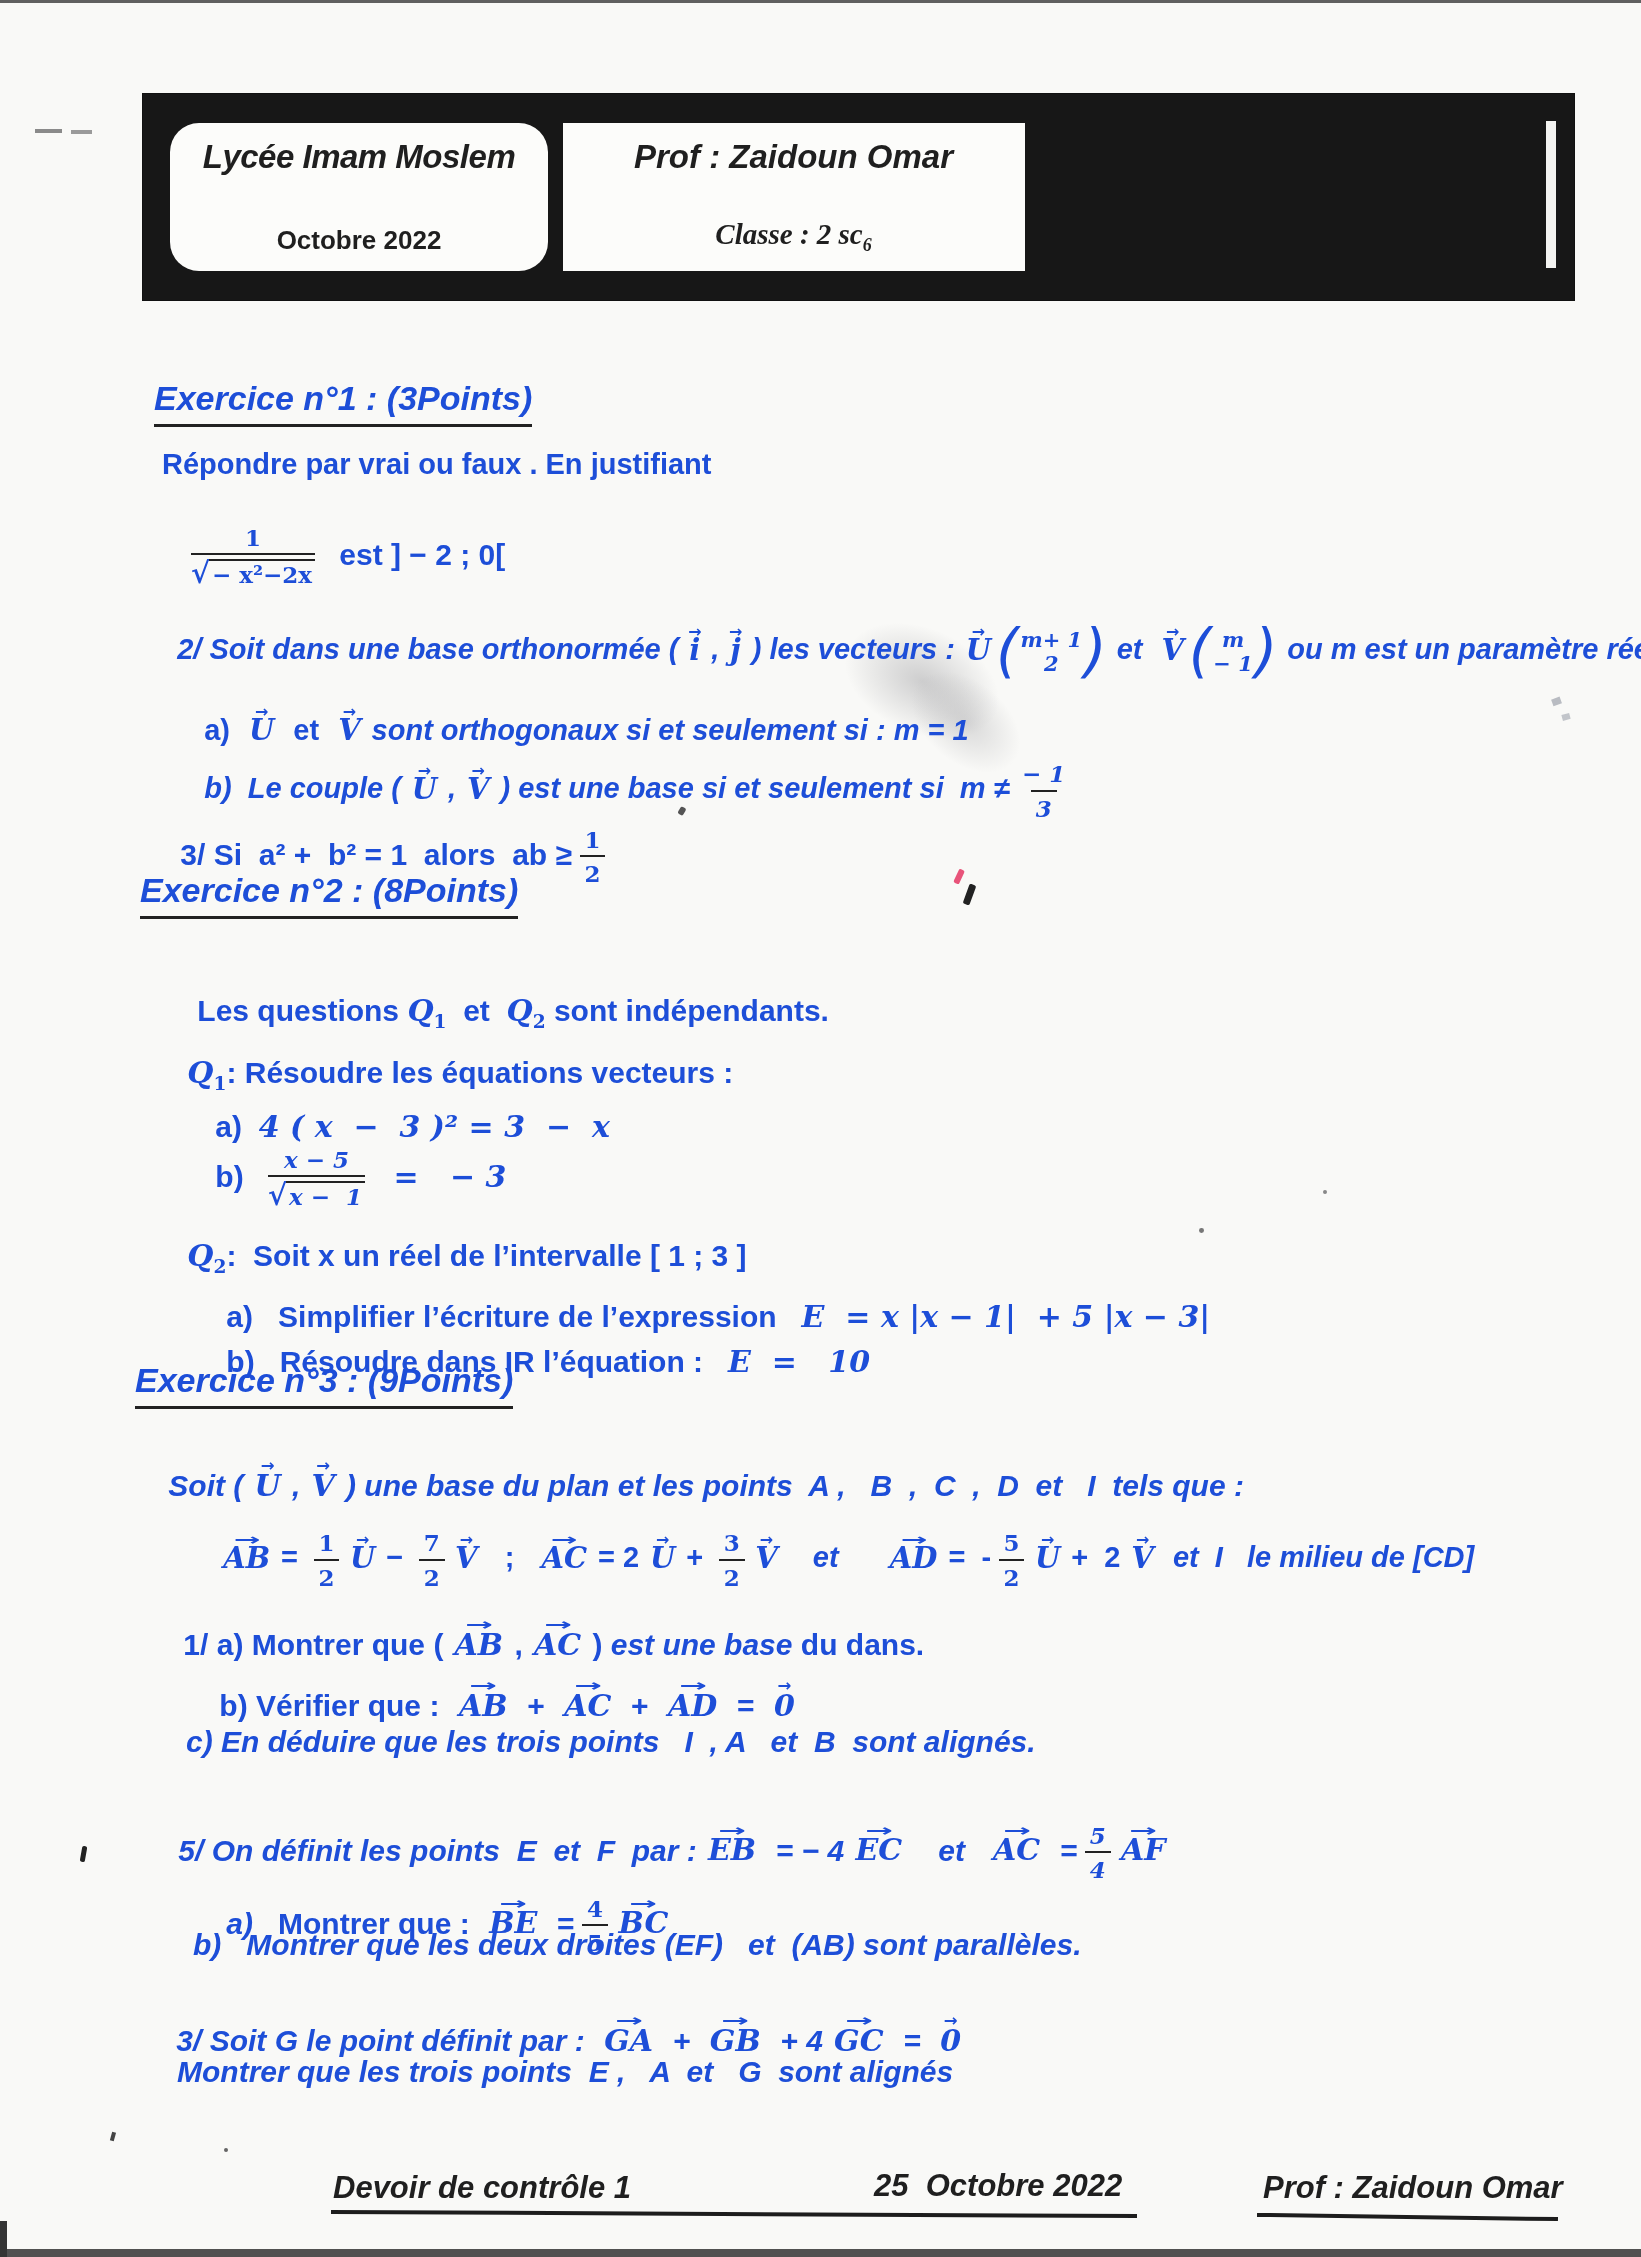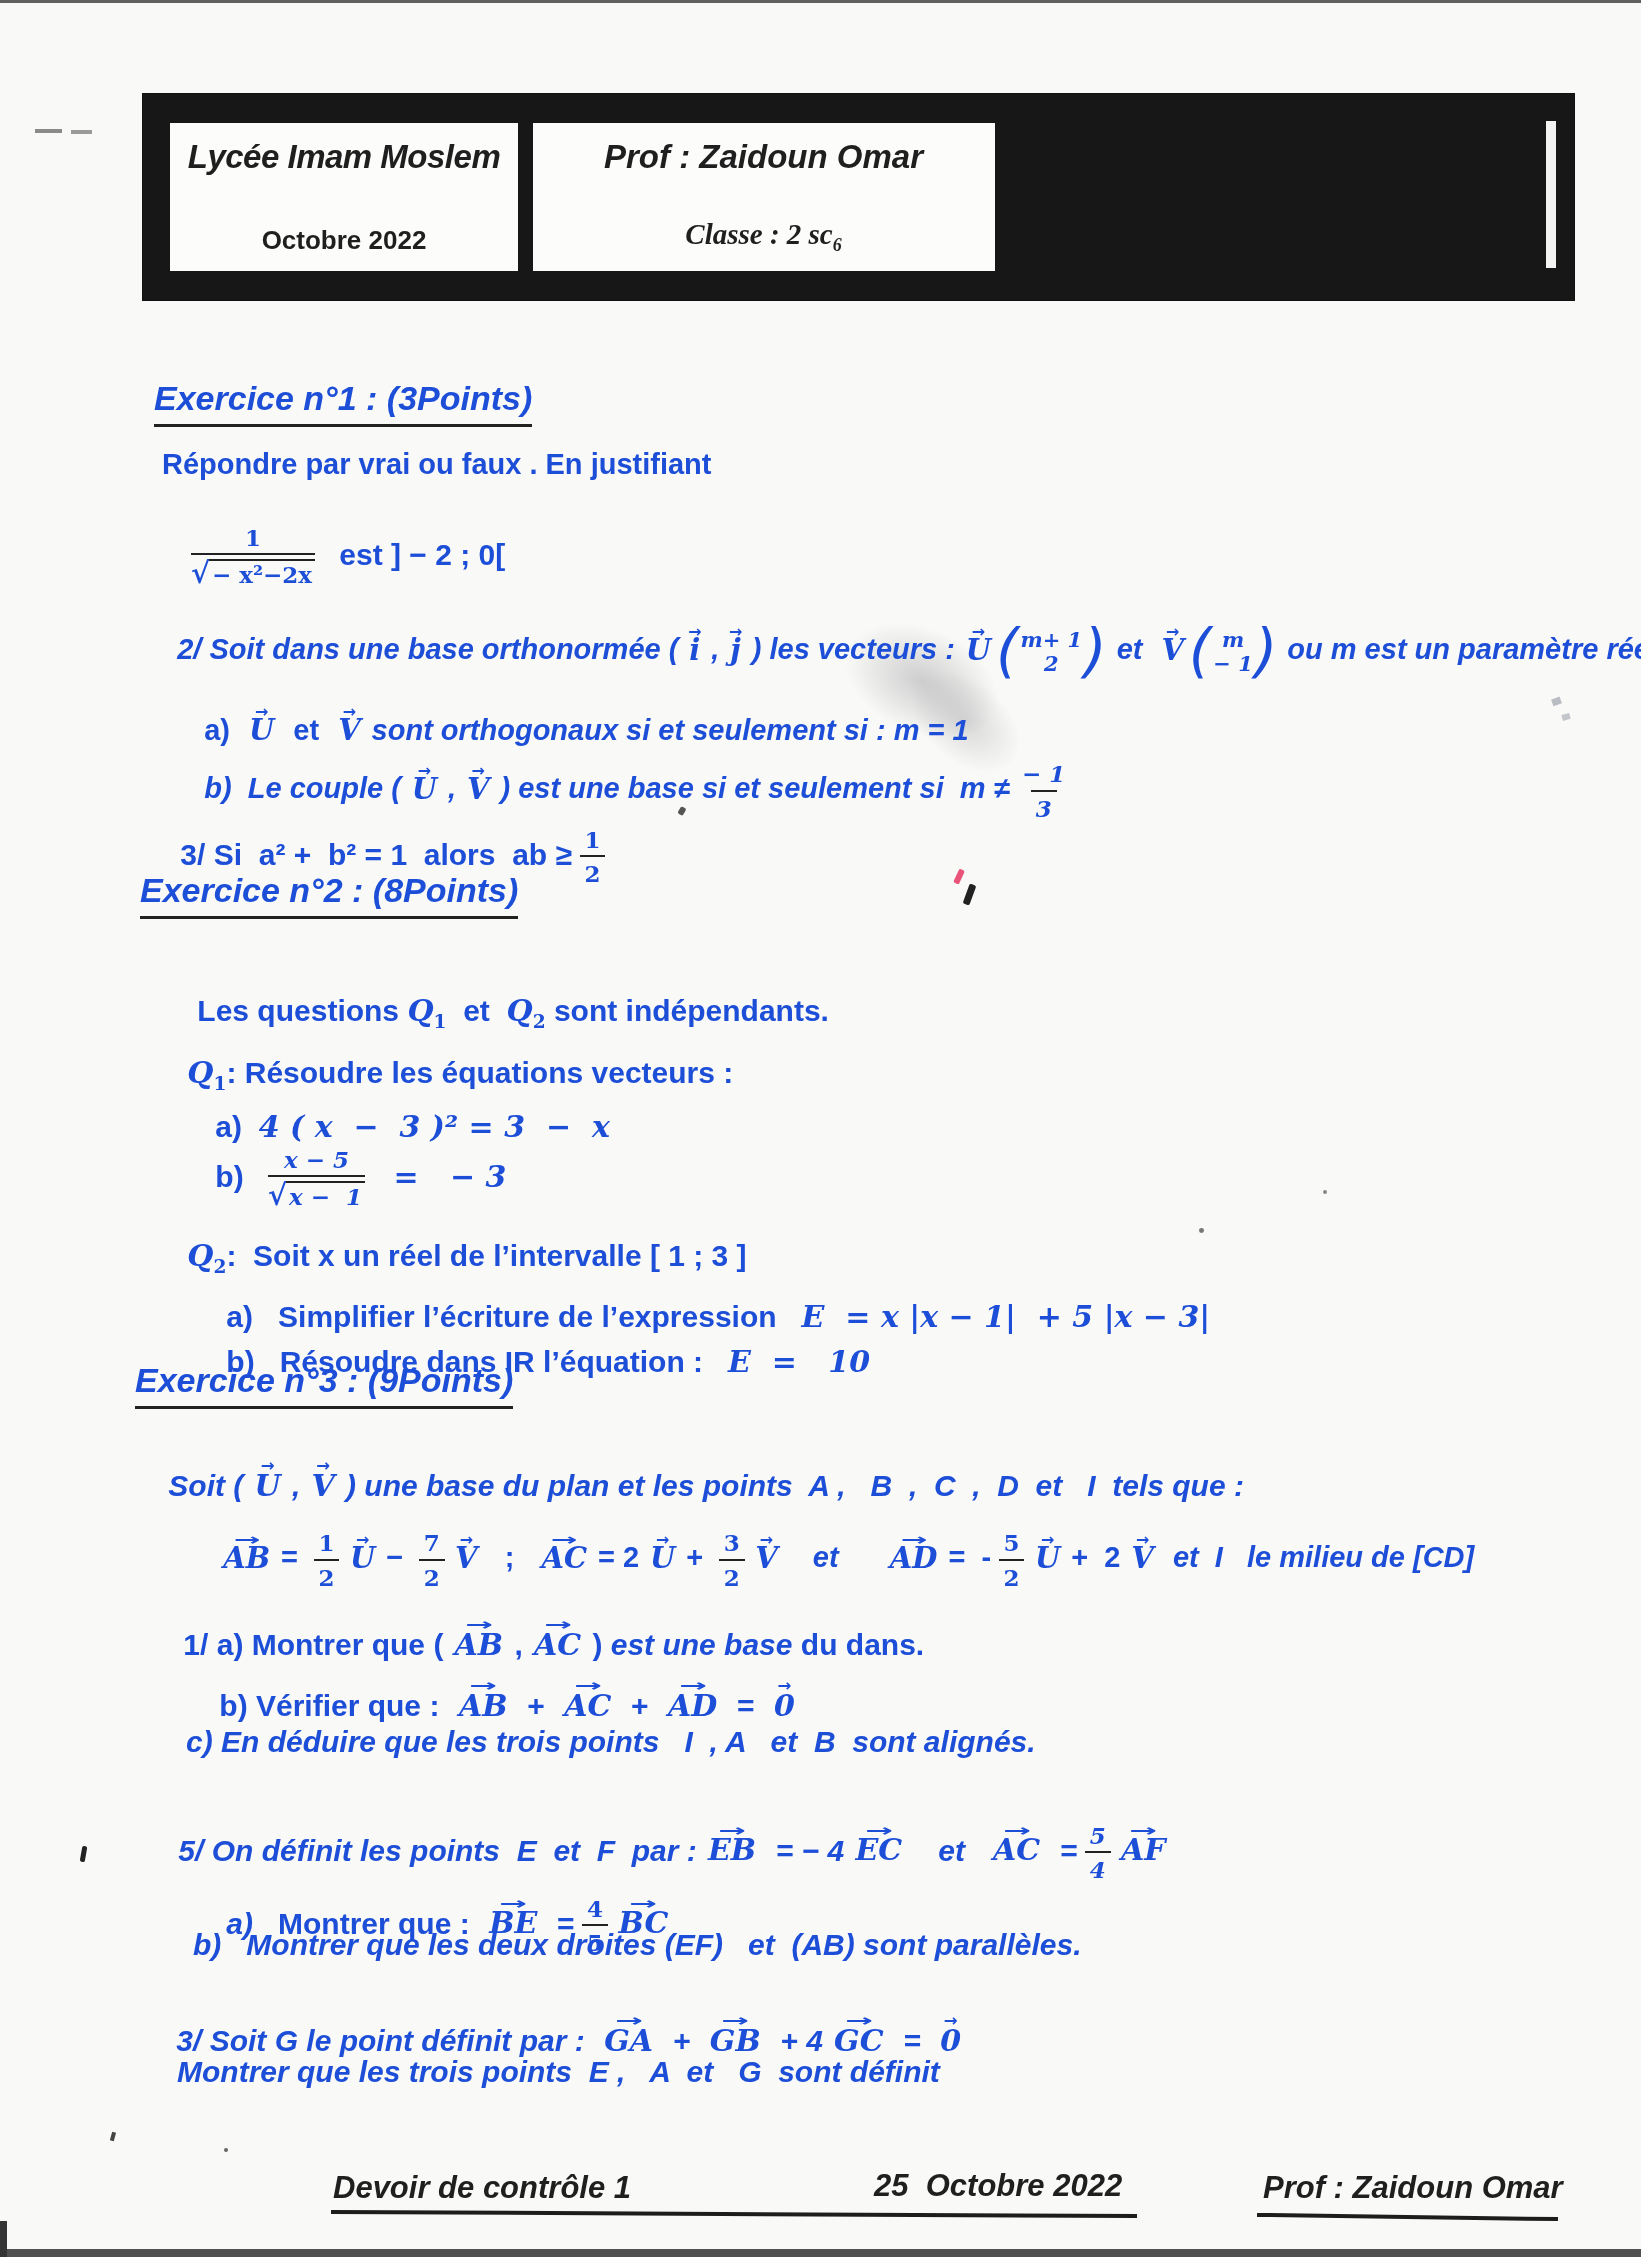--- a/index.html
+++ b/index.html
@@ -4,21 +4,21 @@
 <style>
   html,body{margin:0;padding:0;background:#e8e8e6;}
   .page{position:relative;width:1641px;height:2257px;margin:0 auto;background:#f9f9f7;
         font-family:"Liberation Sans",sans-serif;color:#1f1f1f;overflow:hidden;}
   
   .hdr{position:absolute;left:143px;top:94px;width:1431px;height:206px;background:#171717;
        display:flex;gap:14.5px;padding:29px 27px;box-sizing:border-box;
        box-shadow:0 0 0 1px #111;}
   .cell{background:#fcfcfa;display:flex;flex-direction:column;justify-content:space-between;
         align-items:center;text-align:center;padding:15.4px 5.8px;box-sizing:border-box;}
-  .c1{width:348px;} .c2{width:568px;} .c3{width:462px;}
+  .c1{width:378px;border-radius:29px;} .c2{width:568px;} .c3{width:462px;}
   .school{font-size:33px;font-weight:700;font-style:italic;letter-spacing:-0.5px;}
   .hdate{font-size:26px;font-weight:700;}
   .htitle{font-family:"Liberation Serif",serif;font-size:39px;font-weight:700;font-style:italic;letter-spacing:1px;white-space:nowrap;}
   .hdur{font-size:26px;font-weight:700;}
   .hprof{font-size:33px;font-weight:700;font-style:italic;}
   .hclasse{font-family:"Liberation Serif",serif;font-size:29px;font-weight:700;font-style:italic;}
   .hclasse sub{font-size:0.62em;}
   .slit{position:absolute;left:1546px;top:121px;width:9.7px;height:147px;background:#f3f3f1;}
   
   .line{position:absolute;white-space:pre;font-weight:700;font-size:30px;line-height:1.25;color:#1d4ed8;}
@@ -167,21 +167,21 @@
   <div class="line" style="left:193px;top:1859px;">
     <span class="it">a)   </span><span>Montrer que :  </span><span class="vec v2">BE</span><span>  =</span><span class="frac"><span class="num mb">4</span><span class="den mb">5</span></span><span class="vec v2">BC</span>
   </div>
 
   <div class="line it" style="left:193px;top:1926px;">b)   Montrer que les deux droites (EF)   et  (AB) sont parallèles.</div>
 
   <div class="line it" style="left:143px;top:1984px;">
     <span>3/ Soit G le point définit par :  </span><span class="vec v2">GA</span><span>  +  </span><span class="vec v2">GB</span><span>  + 4 </span><span class="vec v2">GC</span><span>  =  </span><span class="vec">0</span>
   </div>
 
-  <div class="line it" style="left:177px;top:2053px;">Montrer que les trois points  E ,   A  et   G  sont définit</div>
+  <div class="line it" style="left:177px;top:2053px;">Montrer que les trois points  E ,   A  et   G  sont alignés</div>
 
   <div class="ftext" style="left:333px;top:2170px;">Devoir de contrôle 1</div>
   <div class="ftext" style="left:874px;top:2168px;">25  Octobre 2022</div>
   <div class="ftext" style="left:1263px;top:2170px;">Prof : Zaidoun Omar</div>
   <div class="fline" style="left:331px;top:2212px;width:806px;transform:rotate(0.3deg);"></div>
   <div class="fline" style="left:1257px;top:2215px;width:301px;transform:rotate(0.8deg);"></div>
 
 </div>
 
 

